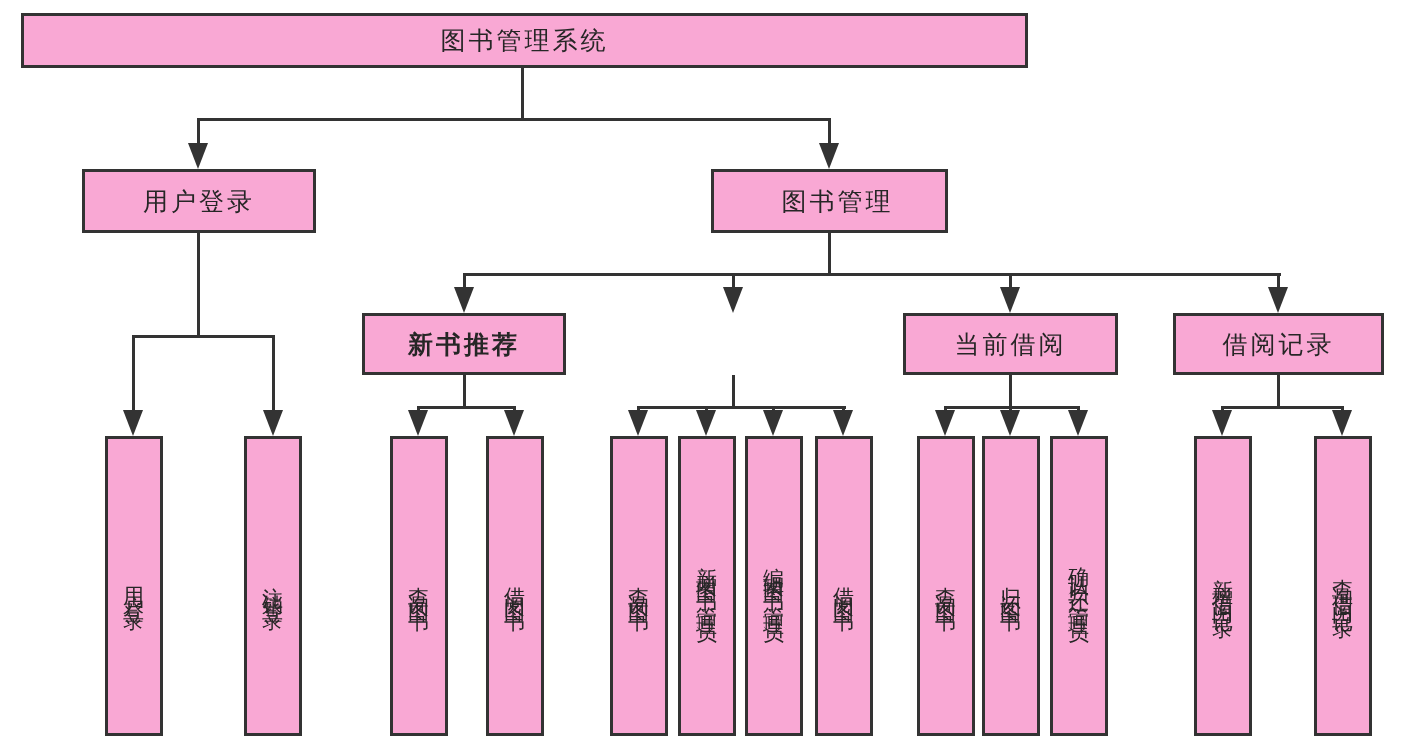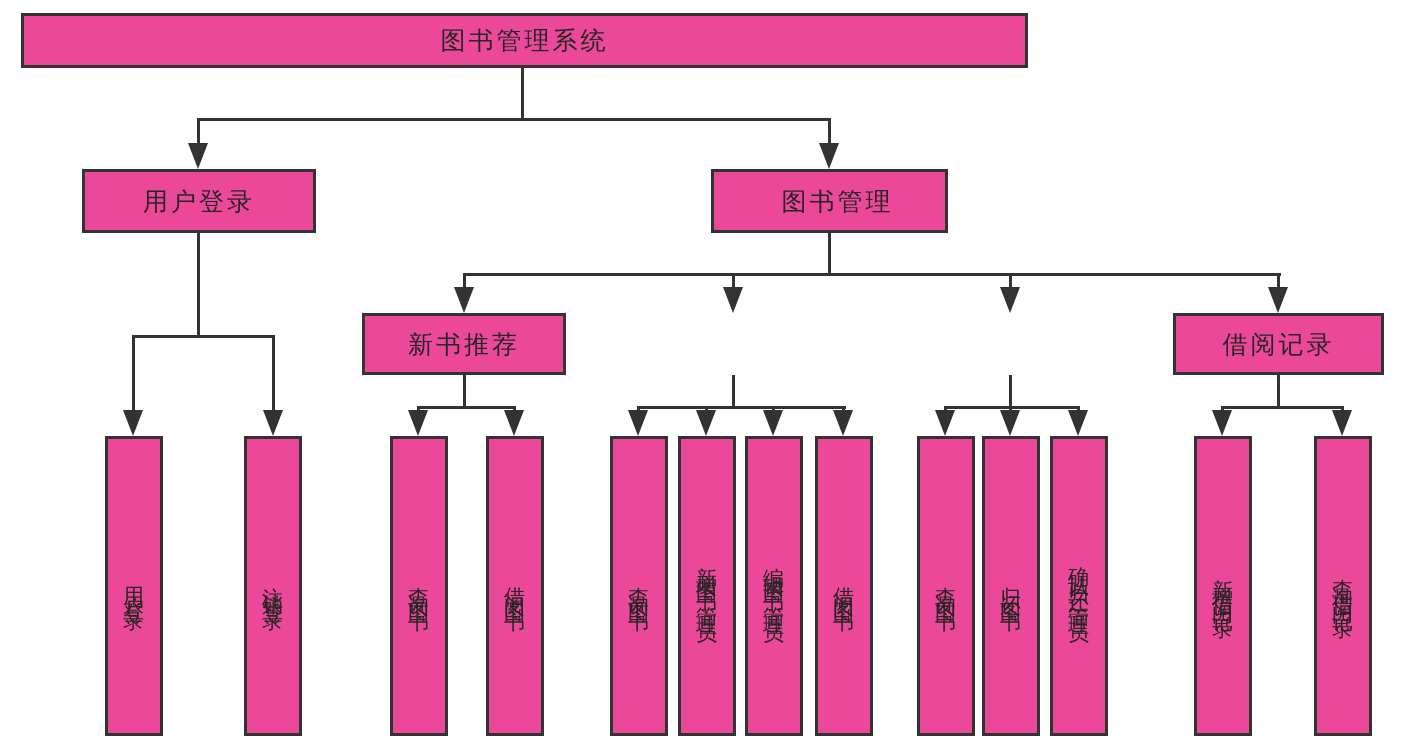--- a/index.html
+++ b/index.html
@@ -8,21 +8,21 @@
     width: 1405px;
     height: 747px;
     background: #ffffff;
     font-family: "Liberation Sans", sans-serif;
     overflow: hidden;
   }
   .box {
     position: absolute;
     box-sizing: border-box;
     border: 3px solid #333333;
-    background: #ec4899;
+    background: #f9a8d4;
     display: flex;
     align-items: center;
     justify-content: center;
     color: #262626;
     text-align: center;
   }
   .hbox {
     font-size: 25px;
     letter-spacing: 3px;
     white-space: nowrap;
@@ -94,22 +94,25 @@
   <div class="hline" style="left:463px; top:273px; width:818px;"></div>
   <div class="vline" style="left:463px; top:273px; height:17px;"></div>
   <div class="arrow" style="left:454px; top:287px;"></div>
   <div class="vline" style="left:732px; top:273px; height:17px;"></div>
   <div class="arrow" style="left:723px; top:287px;"></div>
   <div class="vline" style="left:1009px; top:273px; height:17px;"></div>
   <div class="arrow" style="left:1000px; top:287px;"></div>
   <div class="vline" style="left:1277px; top:273px; height:17px;"></div>
   <div class="arrow" style="left:1268px; top:287px;"></div>
 
-  <div class="box hbox" style="left:362px; top:313px; width:204px; height:62px;">
+  <div class="box hbox" style="left:362px; top:313px; width:204px; height:62px;font-weight:bold;">
     <span>新书推荐</span>
+  </div>
+  <div class="box hbox" style="left:903px; top:313px; width:215px; height:62px;">
+    <span>当前借阅</span>
   </div>
   <div class="box hbox" style="left:1173px; top:313px; width:211px; height:62px;">
     <span>借阅记录</span>
   </div>
 
   <div class="vline" style="left:463px; top:375px; height:31px;"></div>
   <div class="hline" style="left:417px; top:406px; width:99px;"></div>
   <div class="vline" style="left:417px; top:406px; height:8px;"></div>
   <div class="arrow" style="left:408px; top:410px;"></div>
   <div class="vline" style="left:513px; top:406px; height:8px;"></div>

